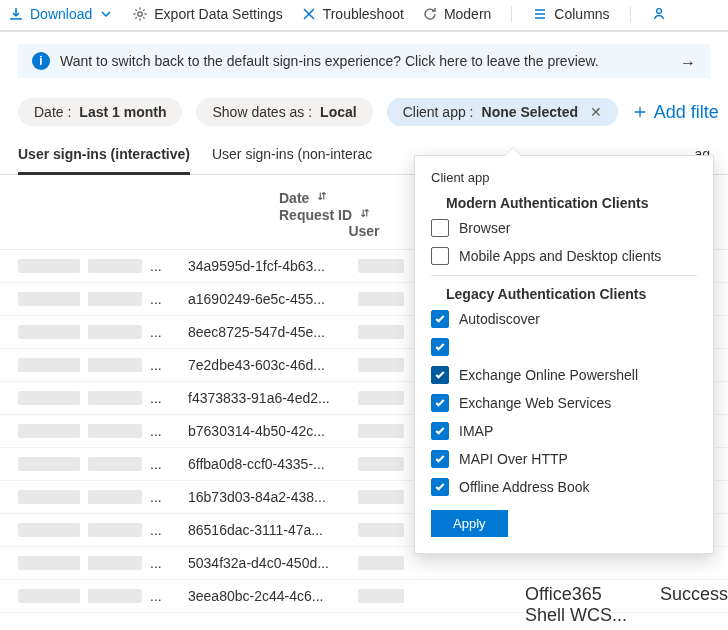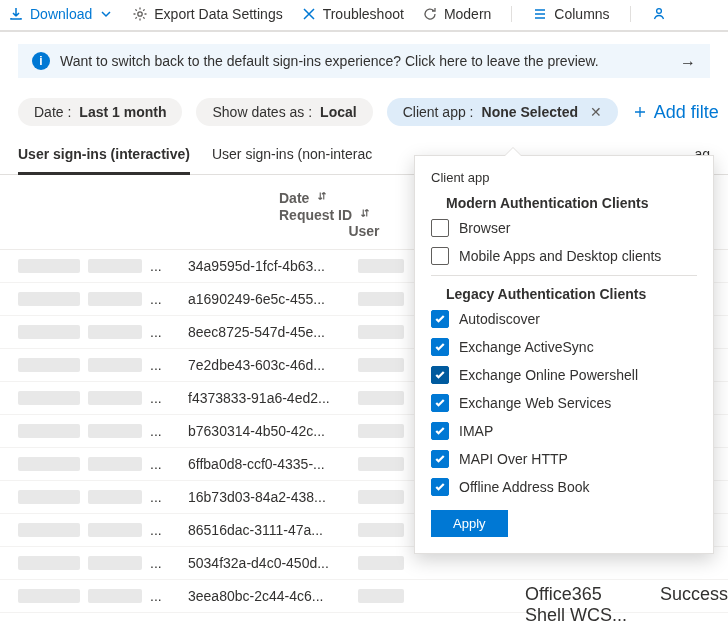--- a/index.html
+++ b/index.html
@@ -423,21 +423,20 @@
           </svg>
         </span>
         <span>Autodiscover</span>
       </div>
       <div class="chk">
         <span class="box checked">
           <svg viewBox="0 0 16 16">
             <path d="M3 8l3 3 7-7"></path>
           </svg>
         </span>
-        <span>Exchange ActiveSync</span>
       </div>
       <div class="chk">
         <span class="box checked dark">
           <svg viewBox="0 0 16 16">
             <path d="M3 8l3 3 7-7"></path>
           </svg>
         </span>
         <span>Exchange Online Powershell</span>
       </div>
       <div class="chk">

